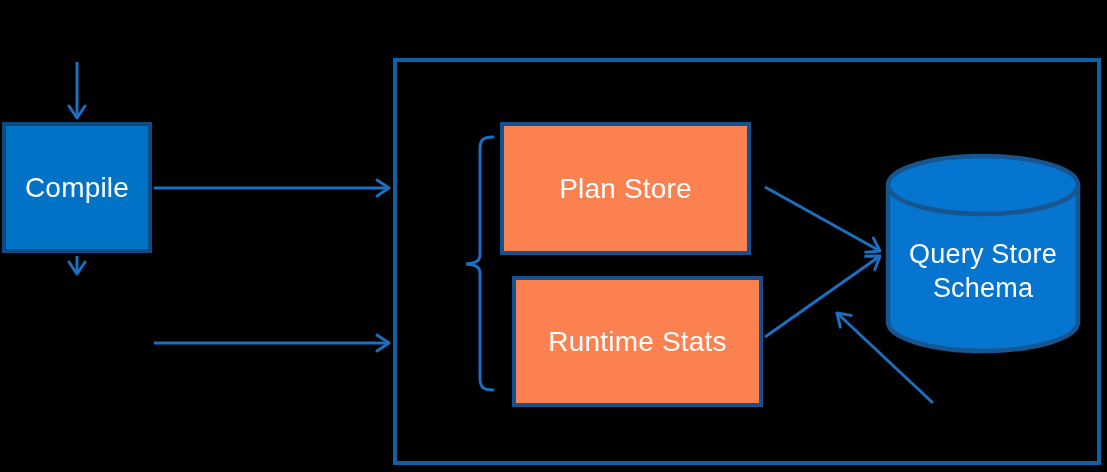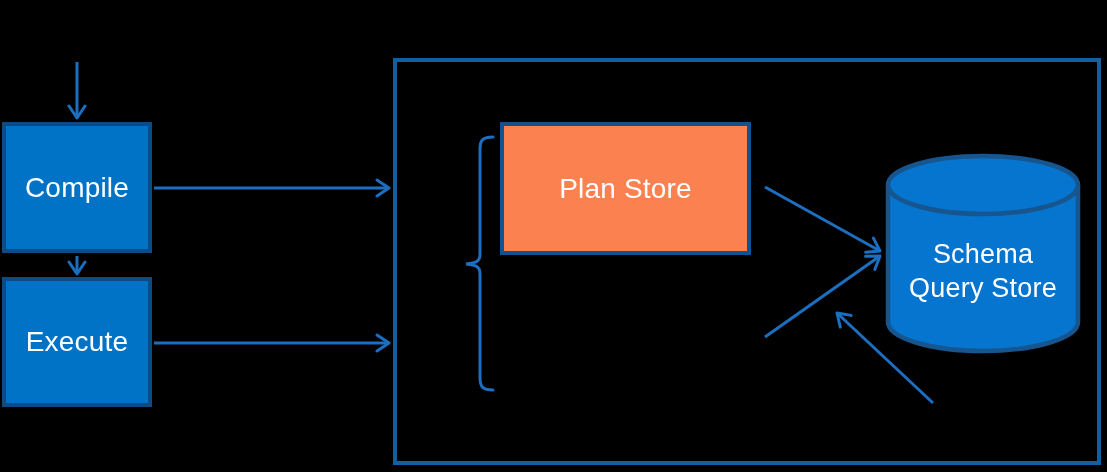--- a/index.html
+++ b/index.html
@@ -98,32 +98,32 @@
     <line x1="765" y1="187" x2="880" y2="251" style="stroke: var(--arrow); stroke-width: 3;" marker-end="url(#ah)"></line>
     <line x1="765" y1="337" x2="880" y2="256" style="stroke: var(--arrow); stroke-width: 3;" marker-end="url(#ah)"></line>
     <line x1="933" y1="403" x2="837" y2="313" style="stroke: var(--arrow); stroke-width: 3;" marker-end="url(#ah)"></line>
 
     <path d="M493,137 C483,137 480,140 480,149 L480,254 C480,261 477,263 466,264 C477,265 480,267 480,274 L480,378 C480,387 483,390 493,390" fill="none" style="stroke: var(--arrow); stroke-width: 3; stroke-linecap: round;"></path>
   </svg>
 
   <div class="node node-blue" id="compile">
     <span>Compile</span>
   </div>
-  <div class="node node-blue" id="execute">
-    <span>Execute</span>
-  </div>
 
   <div id="frame"></div>
 
   <div class="node node-orange" id="plan-store">
     <span>Plan Store</span>
+  </div>
+  <div class="node node-orange" id="runtime-stats">
+    <span>Runtime Stats</span>
   </div>
 
   <svg id="cylinder" viewBox="0 0 196 202" xmlns="http://www.w3.org/2000/svg">
     <path d="M3,32 L3,169 A95,29 0 0,0 193,169 L193,32" style="fill: var(--cylinder-fill); stroke: var(--cylinder-border); stroke-width: 4.5;"></path>
     <ellipse cx="98" cy="32" rx="95" ry="29" style="fill: var(--cylinder-fill); stroke: var(--cylinder-border); stroke-width: 4.5;"></ellipse>
   </svg>
   <div id="cylinder-label">
+    <span class="cyl-line">Query Store</span>
     <span class="cyl-line">Schema</span>
-    <span class="cyl-line">Query Store</span>
   </div>
 
 </div>
 
 </body></html>

